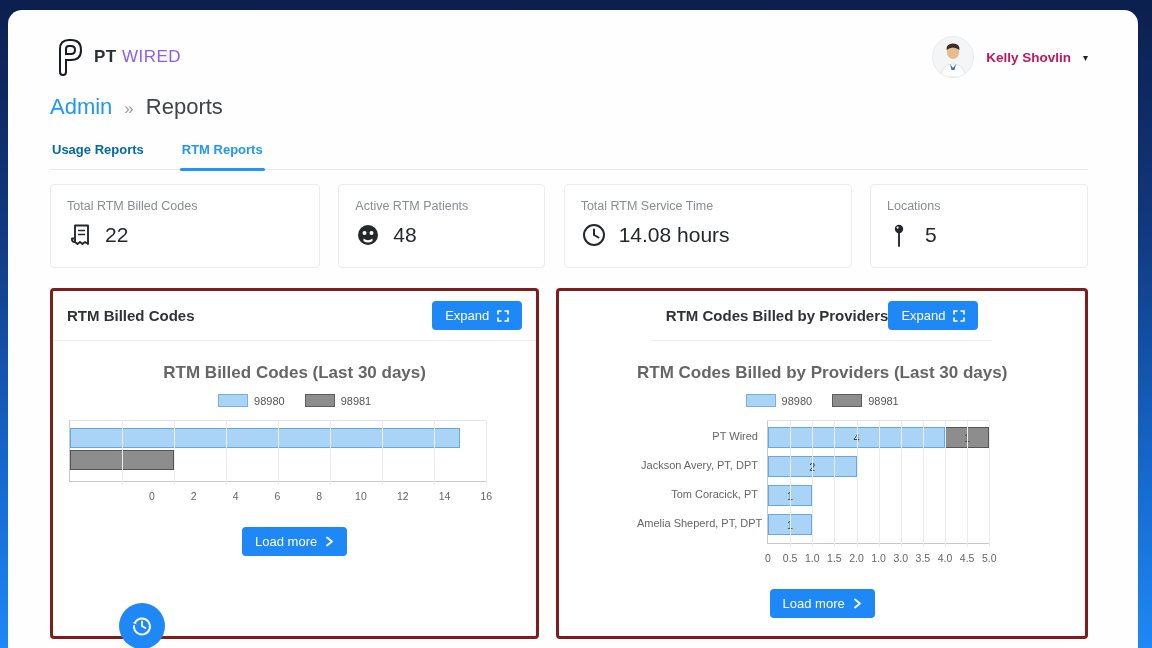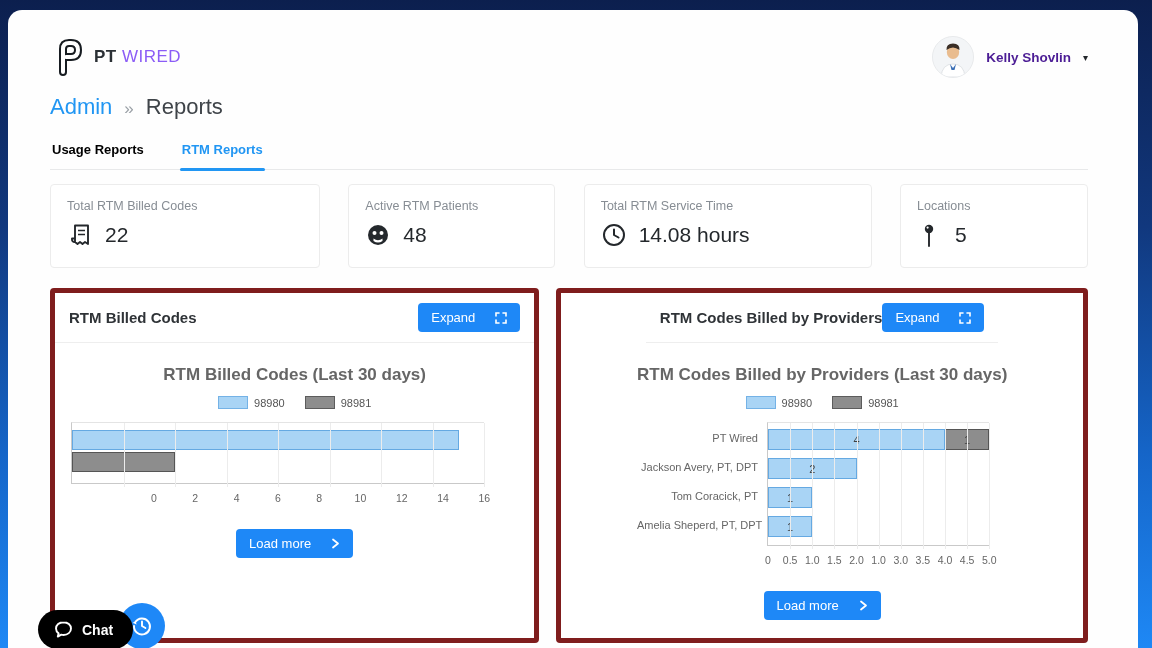--- a/index.html
+++ b/index.html
@@ -15,50 +15,50 @@
   .content { padding:0 50px 0 42px; }
 
   
   .header { display:flex; justify-content:space-between; align-items:center; padding-top:24px; height:70px; }
   .logo { display:flex; align-items:center; gap:10px; }
   .logo-text { font-size:17px; letter-spacing:.5px; }
   .logo-text b { color:#2b3035; font-weight:700; }
   .logo-text span { color:#8b5cf6; font-weight:400; }
   .userchip { display:flex; align-items:center; gap:12px; cursor:pointer; }
   .avatar { width:42px; height:42px; border-radius:50%; background:#f1f3f5; border:1px solid #e8eaec; overflow:hidden; }
-  .username { font-size:13.5px; font-weight:700; color:#4c1d95; }
+  .username { font-size:13.5px; font-weight:700; color:#be185d; }
   .caret { font-size:10px; color:#24282c; }
 
   
   .breadcrumb { margin-top:14px; display:flex; align-items:baseline; gap:12px; }
   .bc-admin { color:#2196f3; font-size:22px; font-weight:500; cursor:pointer; }
   .bc-sep { color:#9aa0a6; font-size:17px; }
   .bc-page { color:#3f4449; font-size:22px; font-weight:500; }
 
   
   .tabs { margin-top:22px; display:flex; gap:34px; border-bottom:1px solid #e8e9ea; }
-  .tab { font-size:13px; font-weight:700; color:#000000; padding:0 2px 12px; cursor:pointer; position:relative; }
+  .tab { font-size:13px; font-weight:700; color:#0369a1; padding:0 2px 12px; cursor:pointer; position:relative; }
   .tab.active { color:#2196f3; }
   .tab.active::after { content:""; position:absolute; left:0; right:0; bottom:-2px; height:3px; border-radius:2px; background:#2196f3; }
 
   
   .stats { margin-top:14px; display:flex; justify-content:space-between; }
   .stat-card { background:#fff; border:1px solid #ececec; border-radius:4px; padding:14px 16px 12px; height:84px; }
-  .stat-card.w1{width:270px}.stat-card.w2{width:207px}.stat-card.w3{width:288px}.stat-card.w4{width:188px}
+  .stat-card.w1{width:270px}.stat-card.w2{width:207px}.stat-card.w3{width:288px}.stat-card.w4{width:218px}
   .stat-label { font-size:12.5px; color:#878d94; }
   .stat-value { margin-top:9px; display:flex; align-items:center; gap:12px; font-size:21px; font-weight:500; color:#24282c; }
   .stat-icon { width:26px; height:26px; flex:0 0 auto; }
 
   
   .charts-row { margin-top:20px; display:flex; gap:17px; align-items:stretch; }
-  .panel { background:#fff; border:5px solid #7f1d1d; border-radius:4px; display:flex; flex-direction:column; }
+  .panel { background:#fff; border:3px solid #7f1d1d; border-radius:4px; display:flex; flex-direction:column; }
   .panel-left { width:519px; } .panel-right { width:564px;align-items:center; }
   .panel-head { display:flex; justify-content:space-between; align-items:center; padding:10px 14px; border-bottom:1px solid #eeeeee; min-height:48px; }
   .panel-title { font-size:15px; font-weight:700; color:#2f3337; }
-  .btn-blue { display:inline-flex; align-items:center; gap:20px; background:var(--accent,#1e88f7); color:#fff;
+  .btn-blue { display:inline-flex; align-items:center; gap:8px; background:var(--accent,#1e88f7); color:#fff;
     font-size:13px; font-weight:500; border:none; border-radius:4px; padding:7px 13px; cursor:pointer; font-family:inherit; }
   .panel-body { padding:14px 16px 18px; display:flex; flex-direction:column; flex:1; }
 
   
   .chart-title { text-align:center; font-size:17px; font-weight:700; color:#666; margin-top:8px; }
   .legend { display:flex; justify-content:center; align-items:center; gap:20px; margin-top:11px; font-size:11px; color:#555; }
   .legend-item { display:inline-flex; align-items:center; gap:6px; }
   .swatch { width:30px; height:13px; display:inline-block; }
   .sw-blue { background:var(--bar-blue,#a9d4f5); border:1px solid #74b2e6; }
   .sw-gray { background:var(--bar-gray,#8d8d8d); border:1px solid #5c5c5c; }
@@ -338,26 +338,20 @@
 
     <div class="panel bottom-panel">
       <div class="panel-head">
         
         
       </div>
     </div>
 
   </div>
 
-  <button class="chat-fab">
-    <svg width="19" height="19" viewBox="0 0 19 19">
-      <path d="M9.5 2.2 C5.2 2.2 2 5 2 8.6 C2 10.6 3 12.3 4.6 13.4 L3.8 16.6 L7.3 14.7 C8 14.9 8.7 15 9.5 15 C13.8 15 17 12.2 17 8.6 C17 5 13.8 2.2 9.5 2.2 Z" fill="none" stroke="#fff" stroke-width="1.9" stroke-linejoin="round"></path>
-    </svg>
-    <span>Chat</span>
-  </button>
 
   <button class="history-fab">
     <svg width="22" height="22" viewBox="0 0 22 22">
       <path d="M4.2 7.2 A8 8 0 1 1 3 11" fill="none" stroke="#fff" stroke-width="1.9" stroke-linecap="round"></path>
       <path d="M1.6 7.8 L4.6 6.4 L5.6 9.5 Z" fill="#fff"></path>
       <path d="M11 6.5 L11 11 L14.4 13" fill="none" stroke="#fff" stroke-width="1.9" stroke-linecap="round" stroke-linejoin="round"></path>
     </svg>
   </button>
 </div>
 

